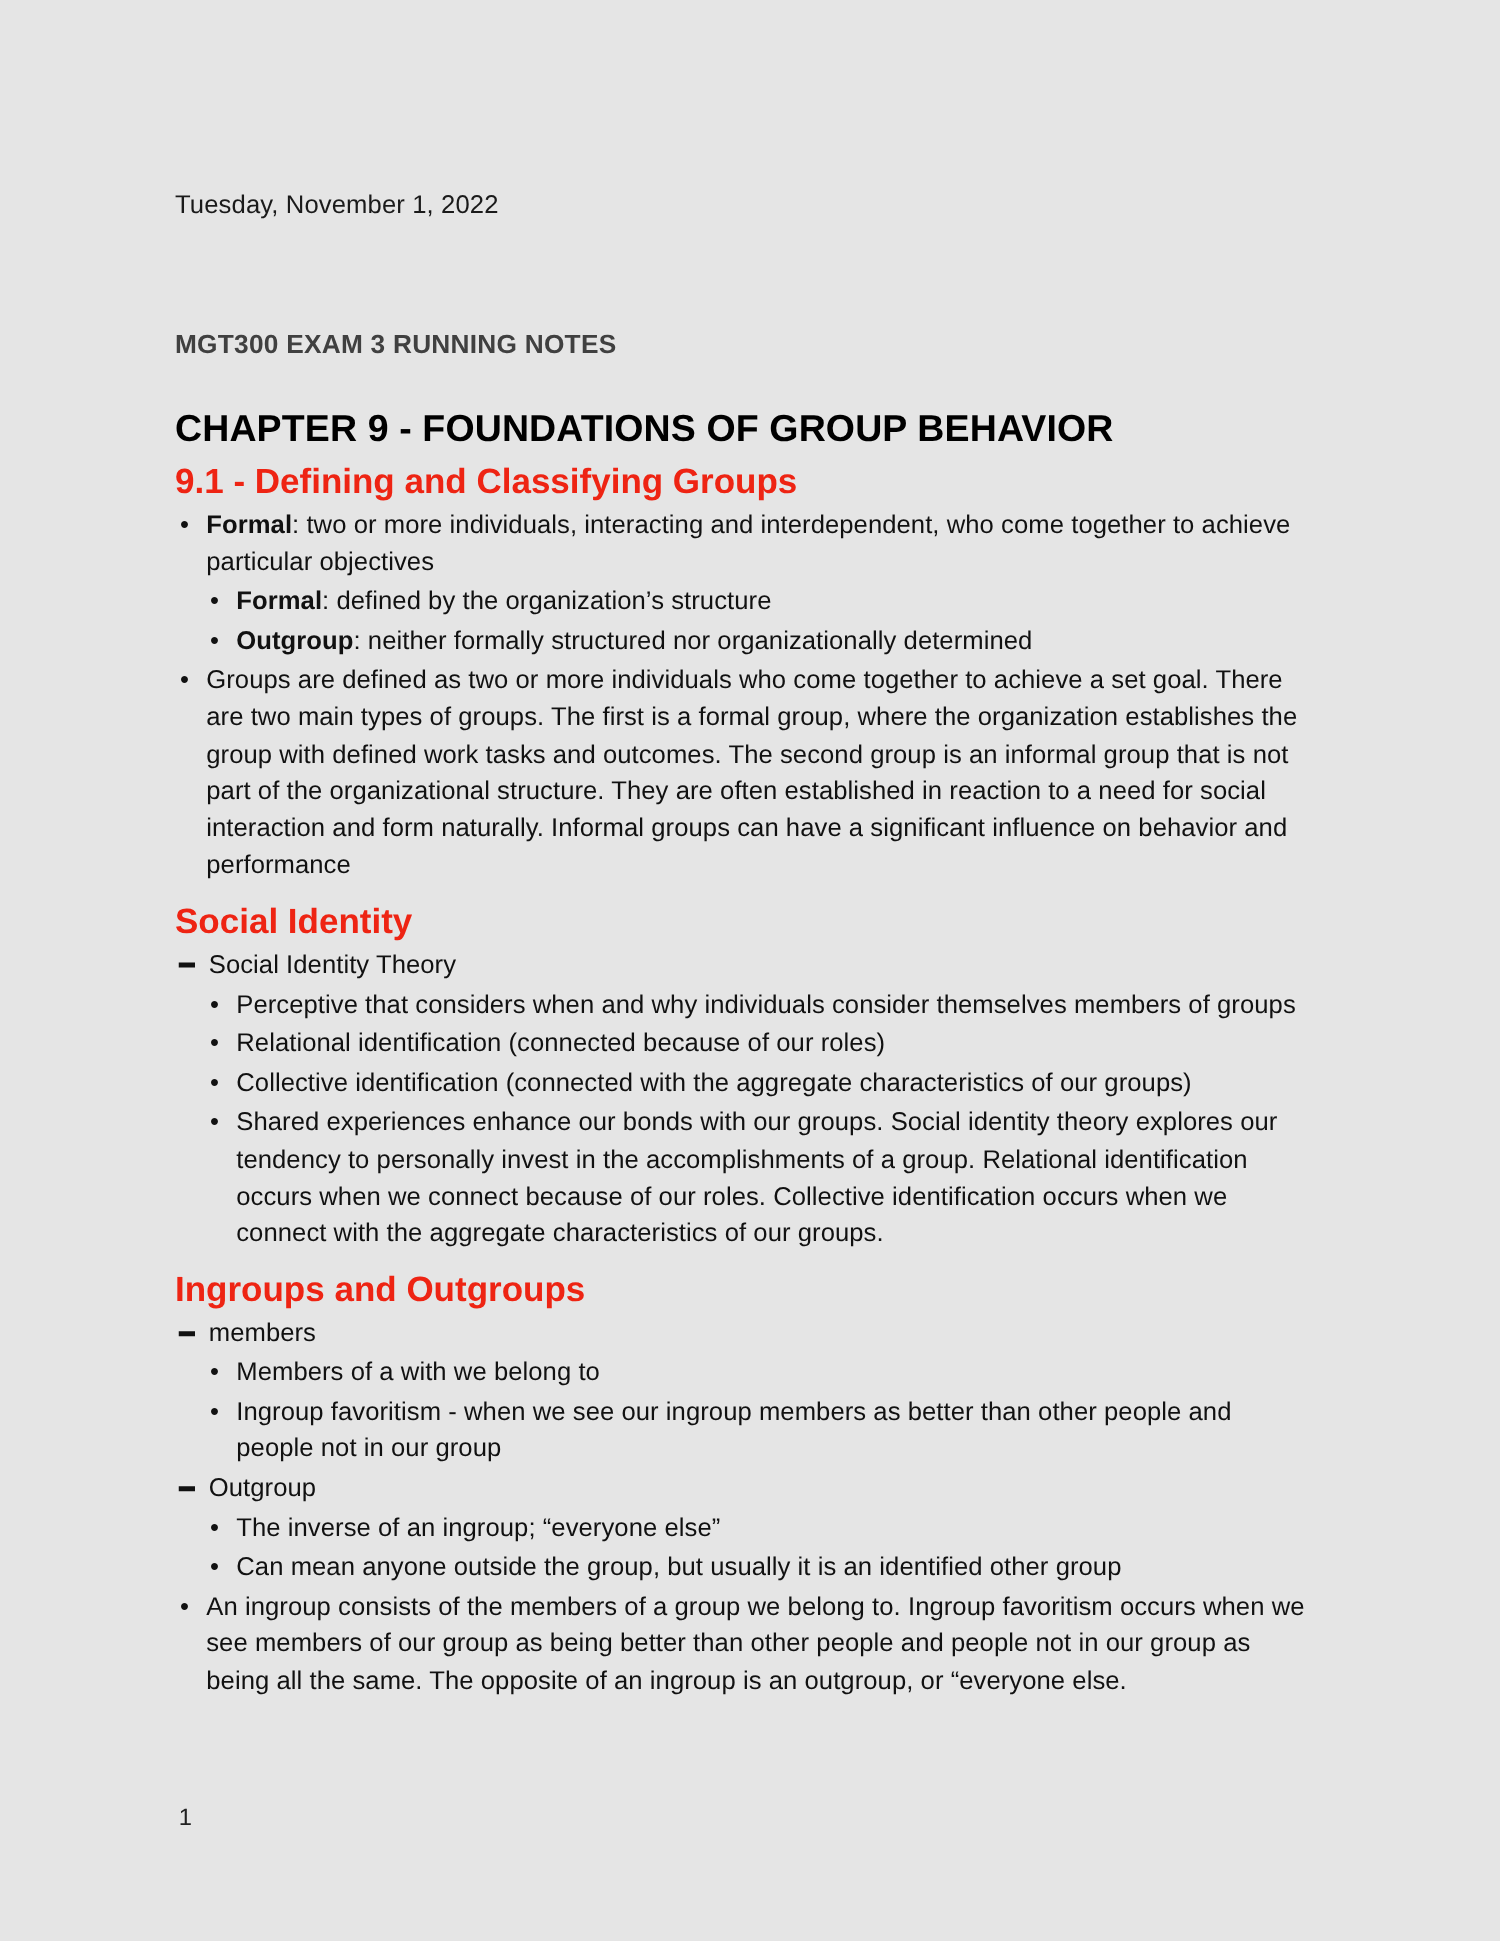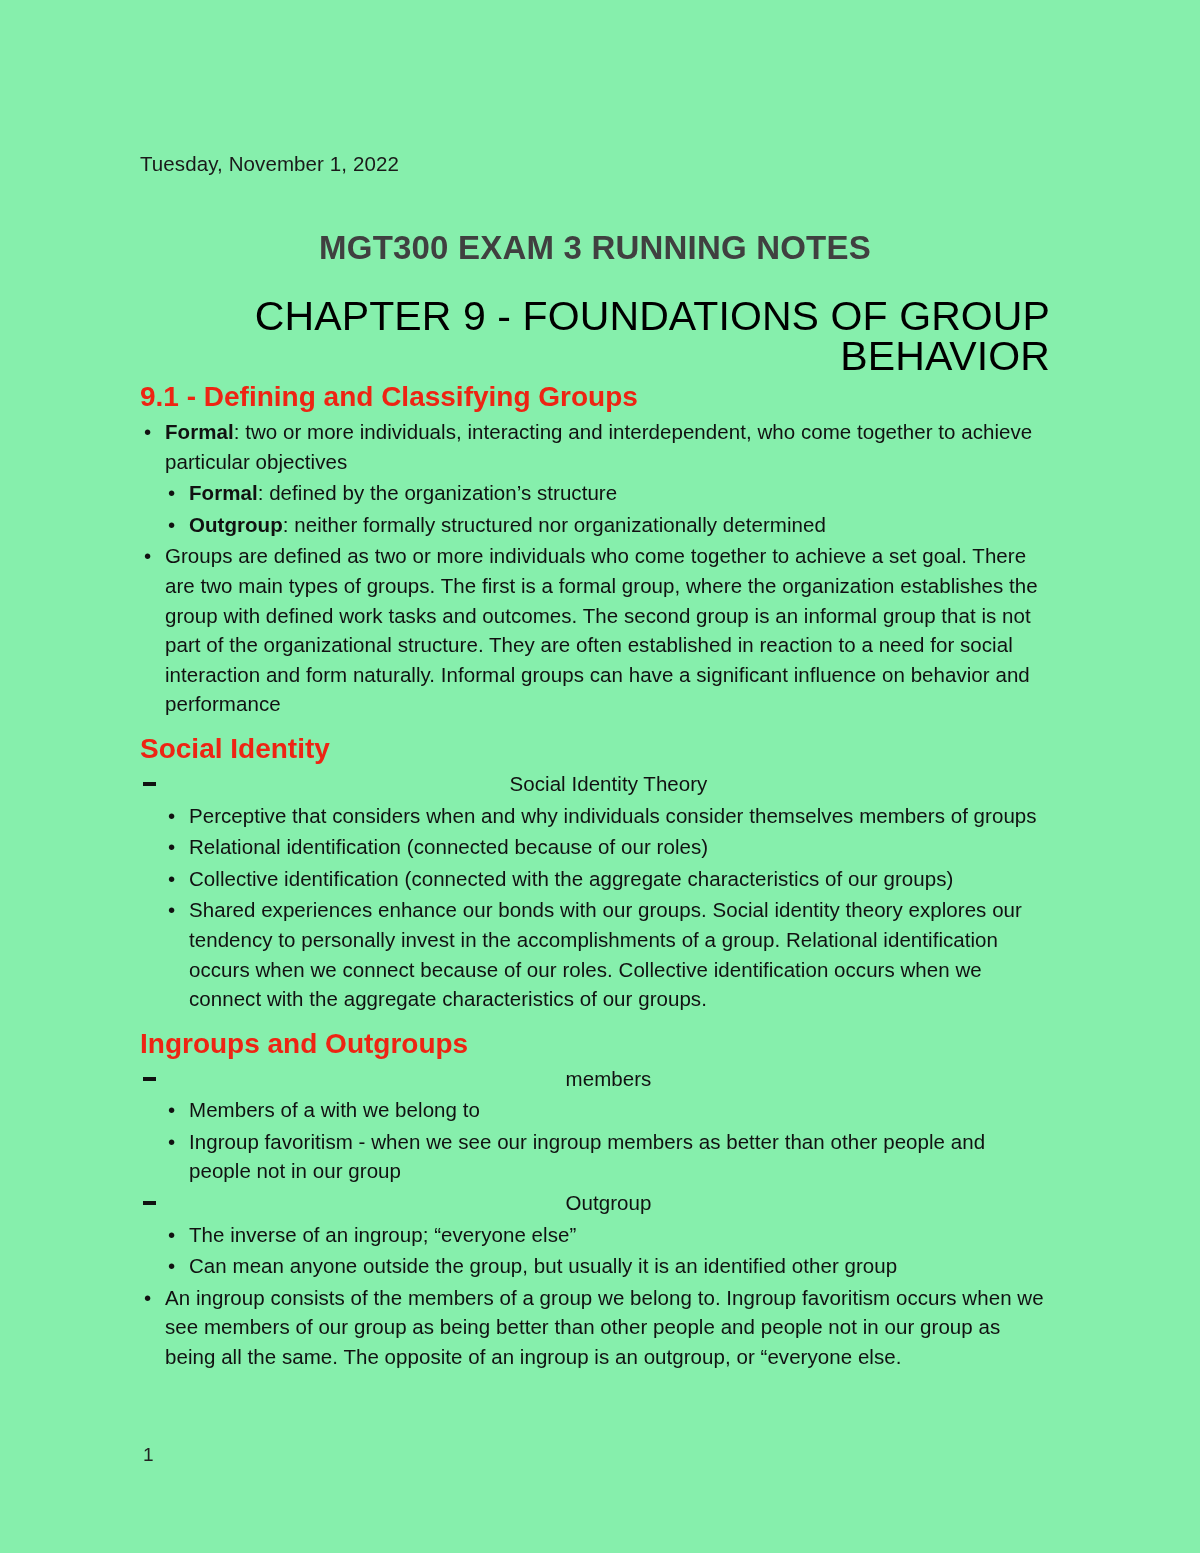--- a/index.html
+++ b/index.html
@@ -4,58 +4,56 @@
 <style>
   html, body {
     margin: 0;
     padding: 0;
     background: #ffffff;
   }
   .page {
     position: relative;
     width: 1200px;
     height: 1553px;
-    background: #86efac;
+    background: #e5e5e5;
     font-family: "Liberation Sans", sans-serif;
     color: #000000;
     overflow: hidden;
     box-sizing: border-box;
   }
   .content {
     position: absolute;
     left: 140px;
     top: 150px;
     width: 910px;
   }
 
   .datestamp {
     font-size: 20.5px;
     line-height: 28px;
     color: #1a1a1a;
     letter-spacing: 0.1px;
   }
 
   .doc-subtitle {
-    font-size: 33px;
+    font-size: 21px;
     font-weight: bold;
     color: #404040;
     letter-spacing: 0.2px;
-    margin-top: 52px;
+    margin-top: 80px;
     line-height: 36px;
-    text-align: center;
   }
 
   .chapter-title {
-    font-size: 41px;
-    font-weight: normal;
+    font-size: 30px;
+    font-weight: bold;
     color: #000000;
     letter-spacing: 0.1px;
     margin-top: 30px;
     line-height: 40px;
-    text-align: right;
   }
 
   .section-red {
     font-size: 28px;
     font-weight: bold;
     color: #EE2413;
     line-height: 36px;
     margin-top: 3px;
   }
   .section-red.spaced {
@@ -89,21 +87,20 @@
     top: 0;
     font-size: 20.5px;
     line-height: 29.6px;
   }
 
   
   .lvl1-dash {
     padding-left: 25px;
     margin-left: 2px;
     margin-top: 2px;
-    text-align: center;
   }
   .lvl1-dash > .bullet-dash {
     position: absolute;
     left: 1px;
     top: 13px;
     width: 13px;
     height: 4px;
     background: #111111;
   }
 

